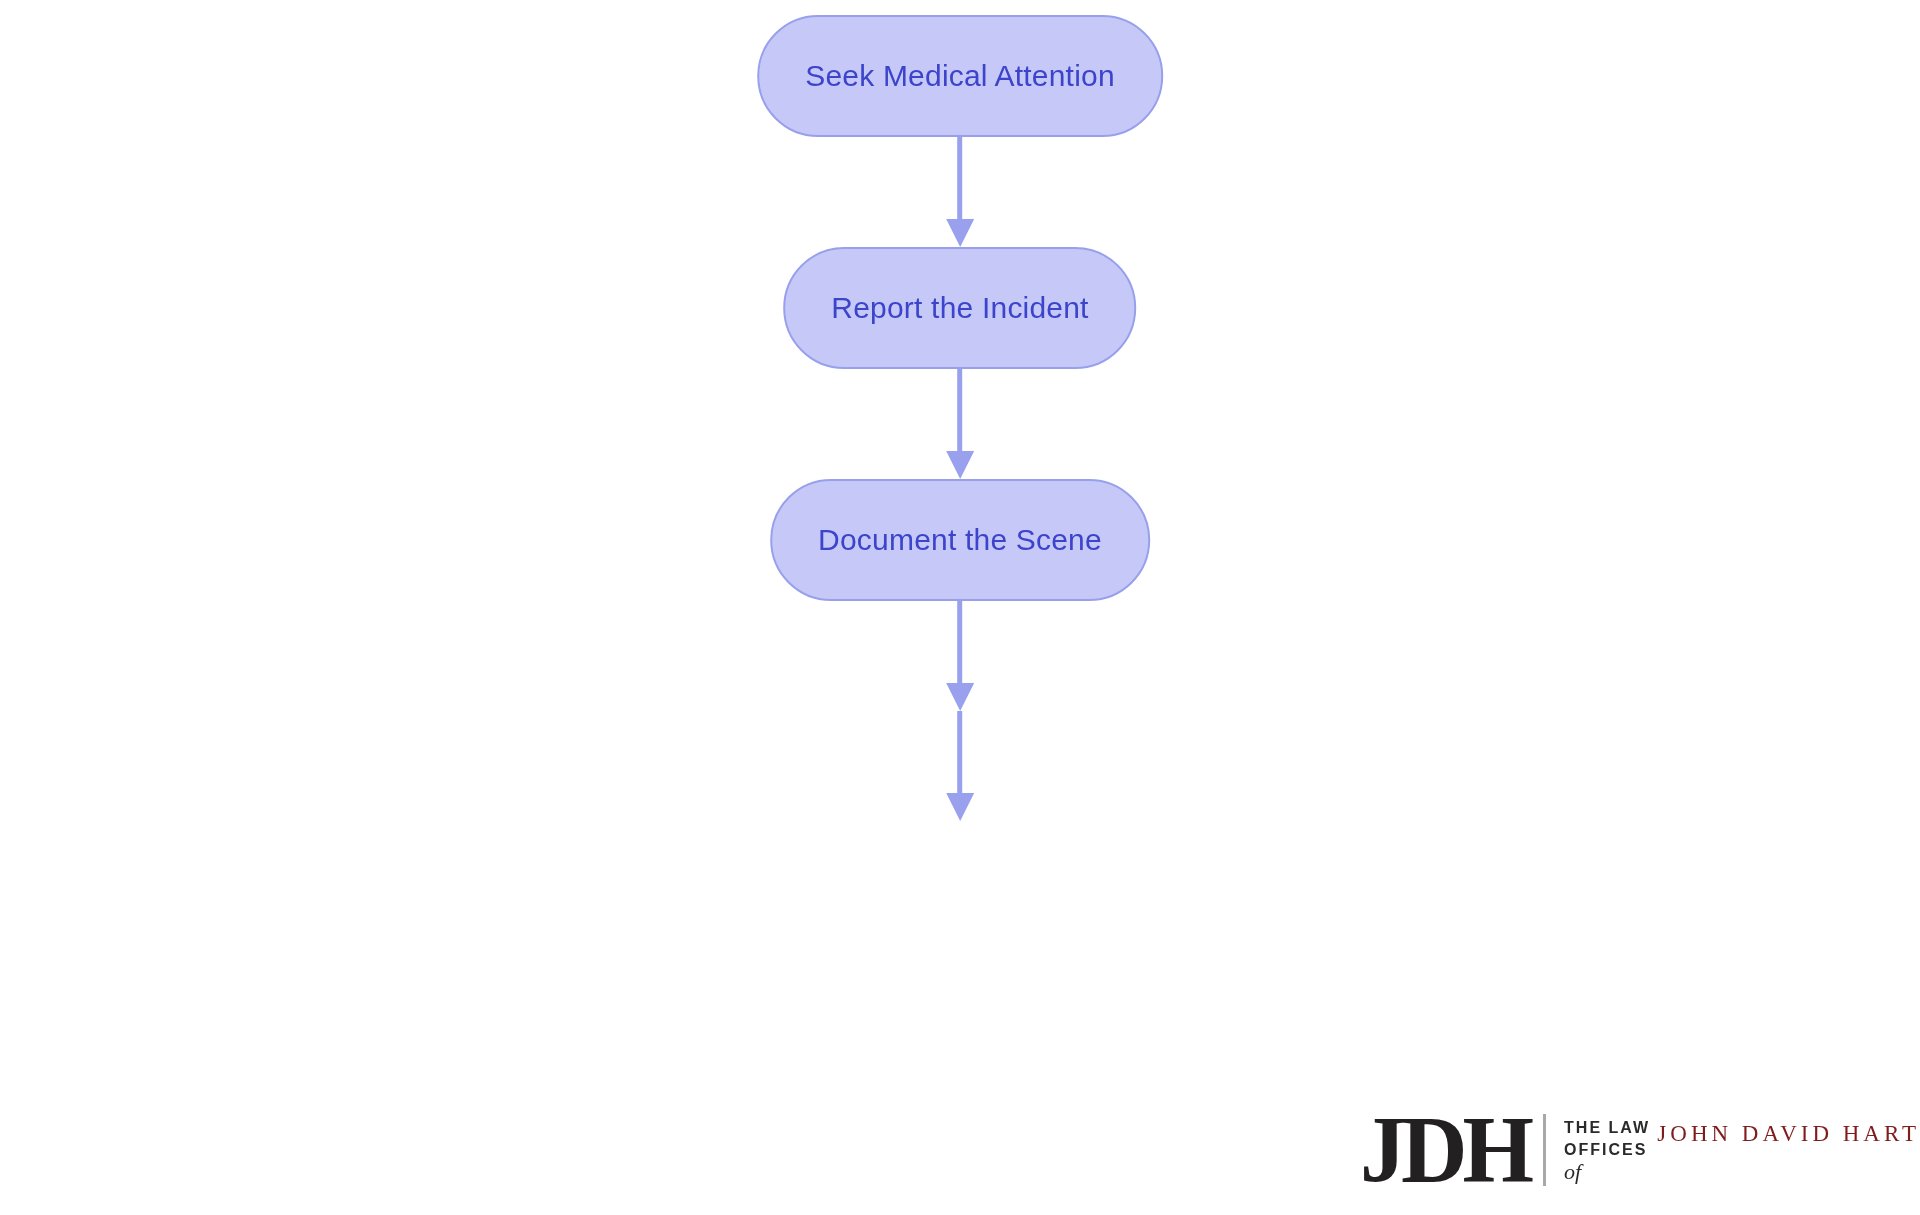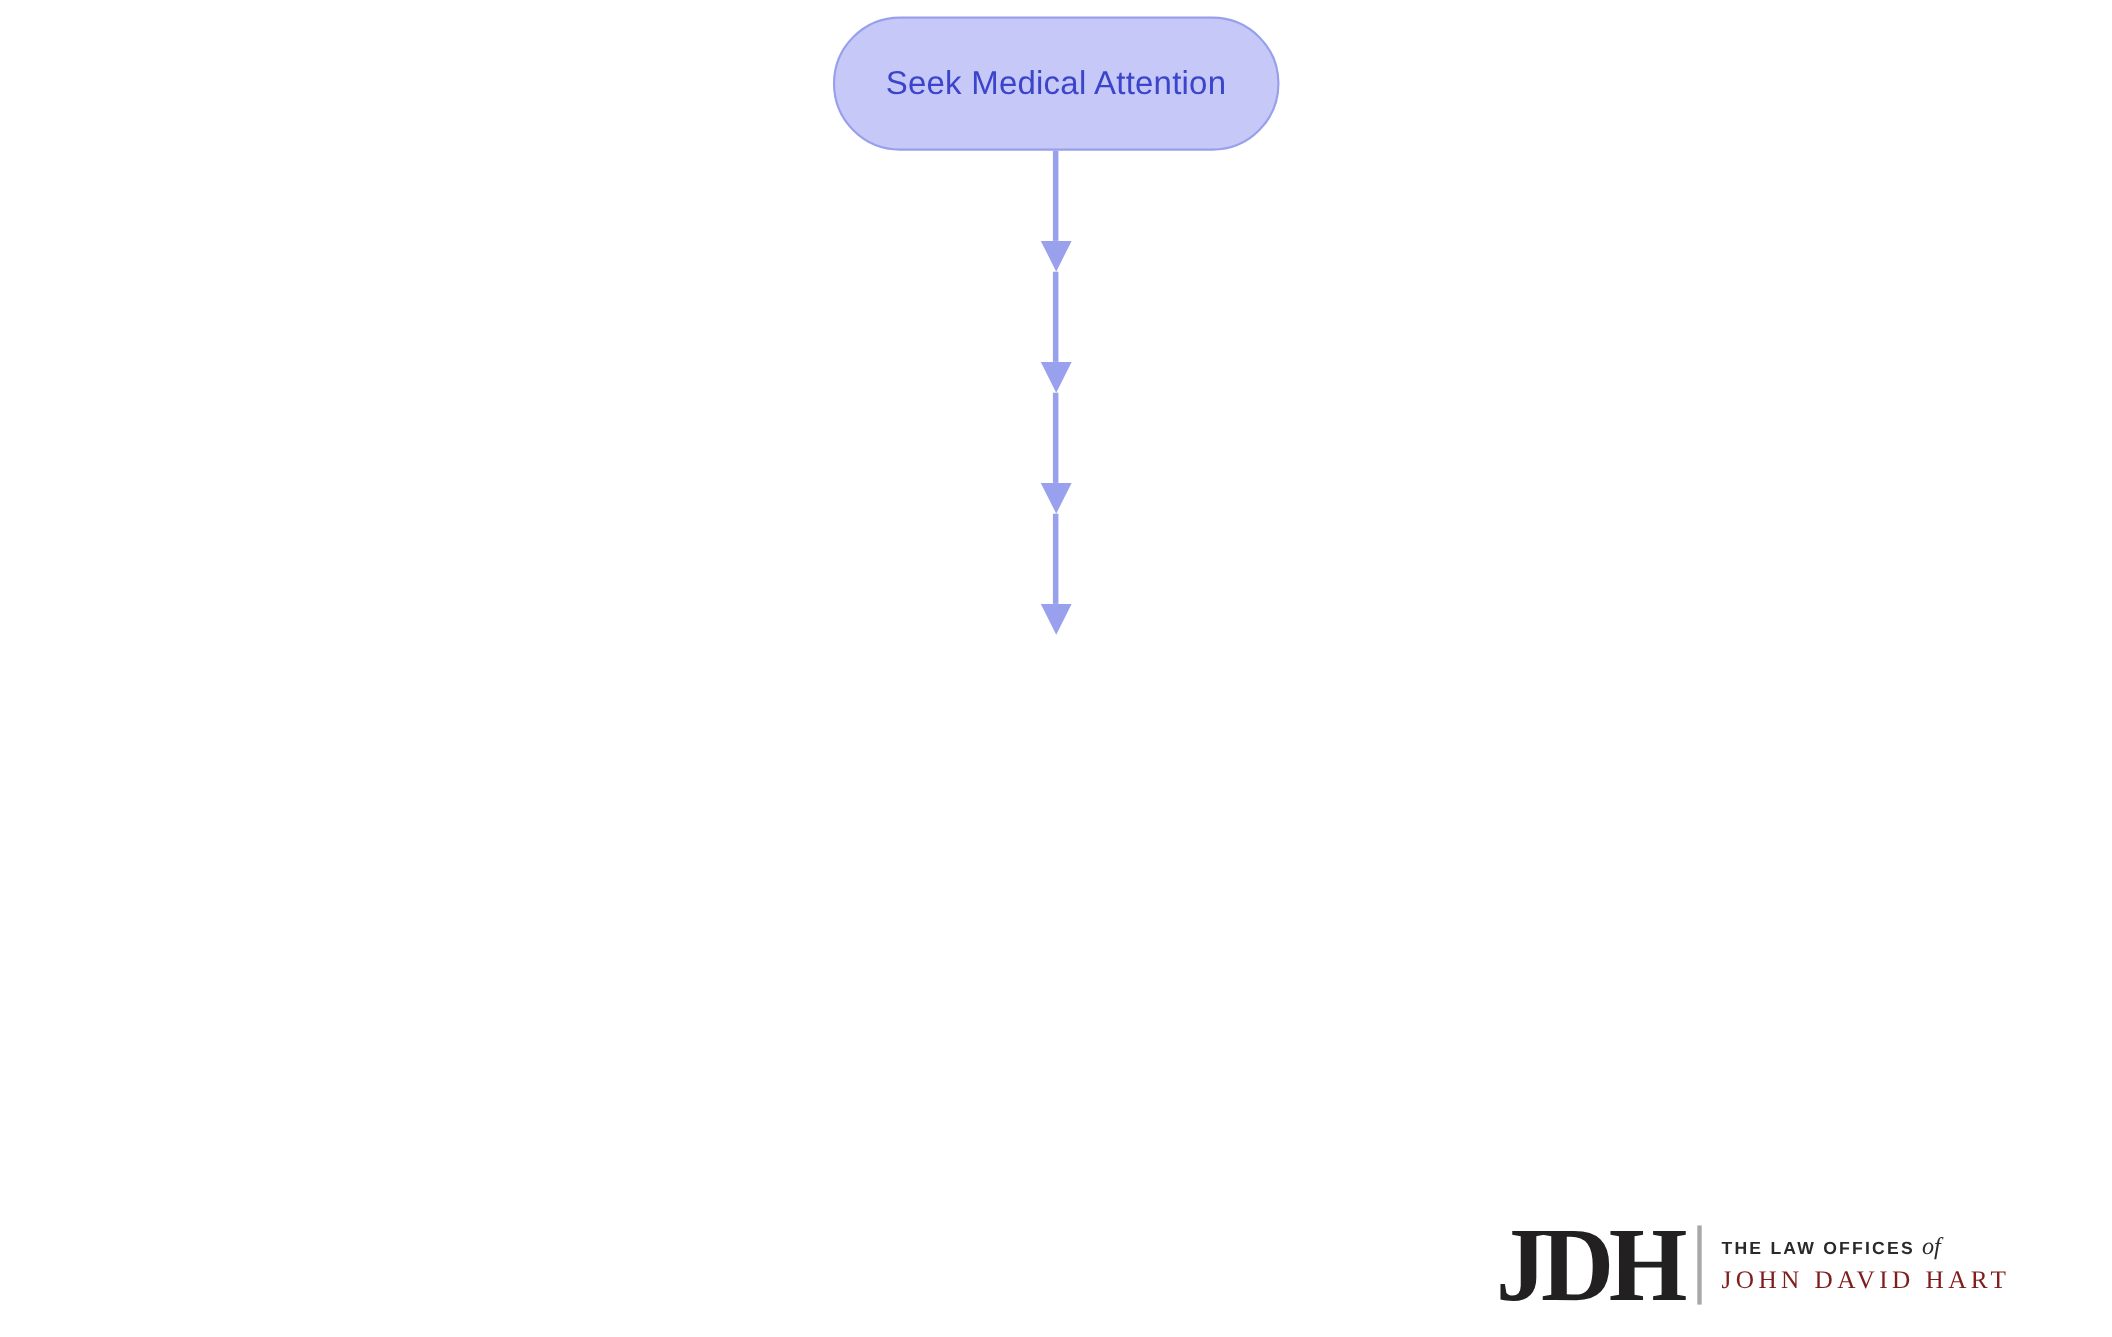--- a/index.html
+++ b/index.html
@@ -86,21 +86,21 @@
     transform: scaleY(1.04);
   }
   .logo-divider {
     width: 4px;
     height: 72px;
     background: var(--logo-gray);
     margin: 0 18px 0 14px;
   }
   .logo-text {
     display: flex;
-    flex-direction: column;
+    flex-direction: row;
     justify-content: space-between;
     padding-top: 2px;
   }
   .logo-tagline {
     font-family: "Liberation Sans", sans-serif;
     font-weight: 700;
     font-size: 16px;
     letter-spacing: 2px;
     color: #2b292a;
     line-height: 22px;
@@ -130,26 +130,28 @@
 
   <div class="flow">
 
     <div class="flow-node">Seek Medical Attention</div>
 
     <div class="arrow">
       <div class="arrow-line"></div>
       <div class="arrow-head"></div>
     </div>
 
+    <div class="flow-node">Report the Incident</div>
 
     <div class="arrow">
       <div class="arrow-line"></div>
       <div class="arrow-head"></div>
     </div>
 
+    <div class="flow-node">Document the Scene</div>
 
     <div class="arrow">
       <div class="arrow-line"></div>
       <div class="arrow-head"></div>
     </div>
 
 
     <div class="arrow">
       <div class="arrow-line"></div>
       <div class="arrow-head"></div>

